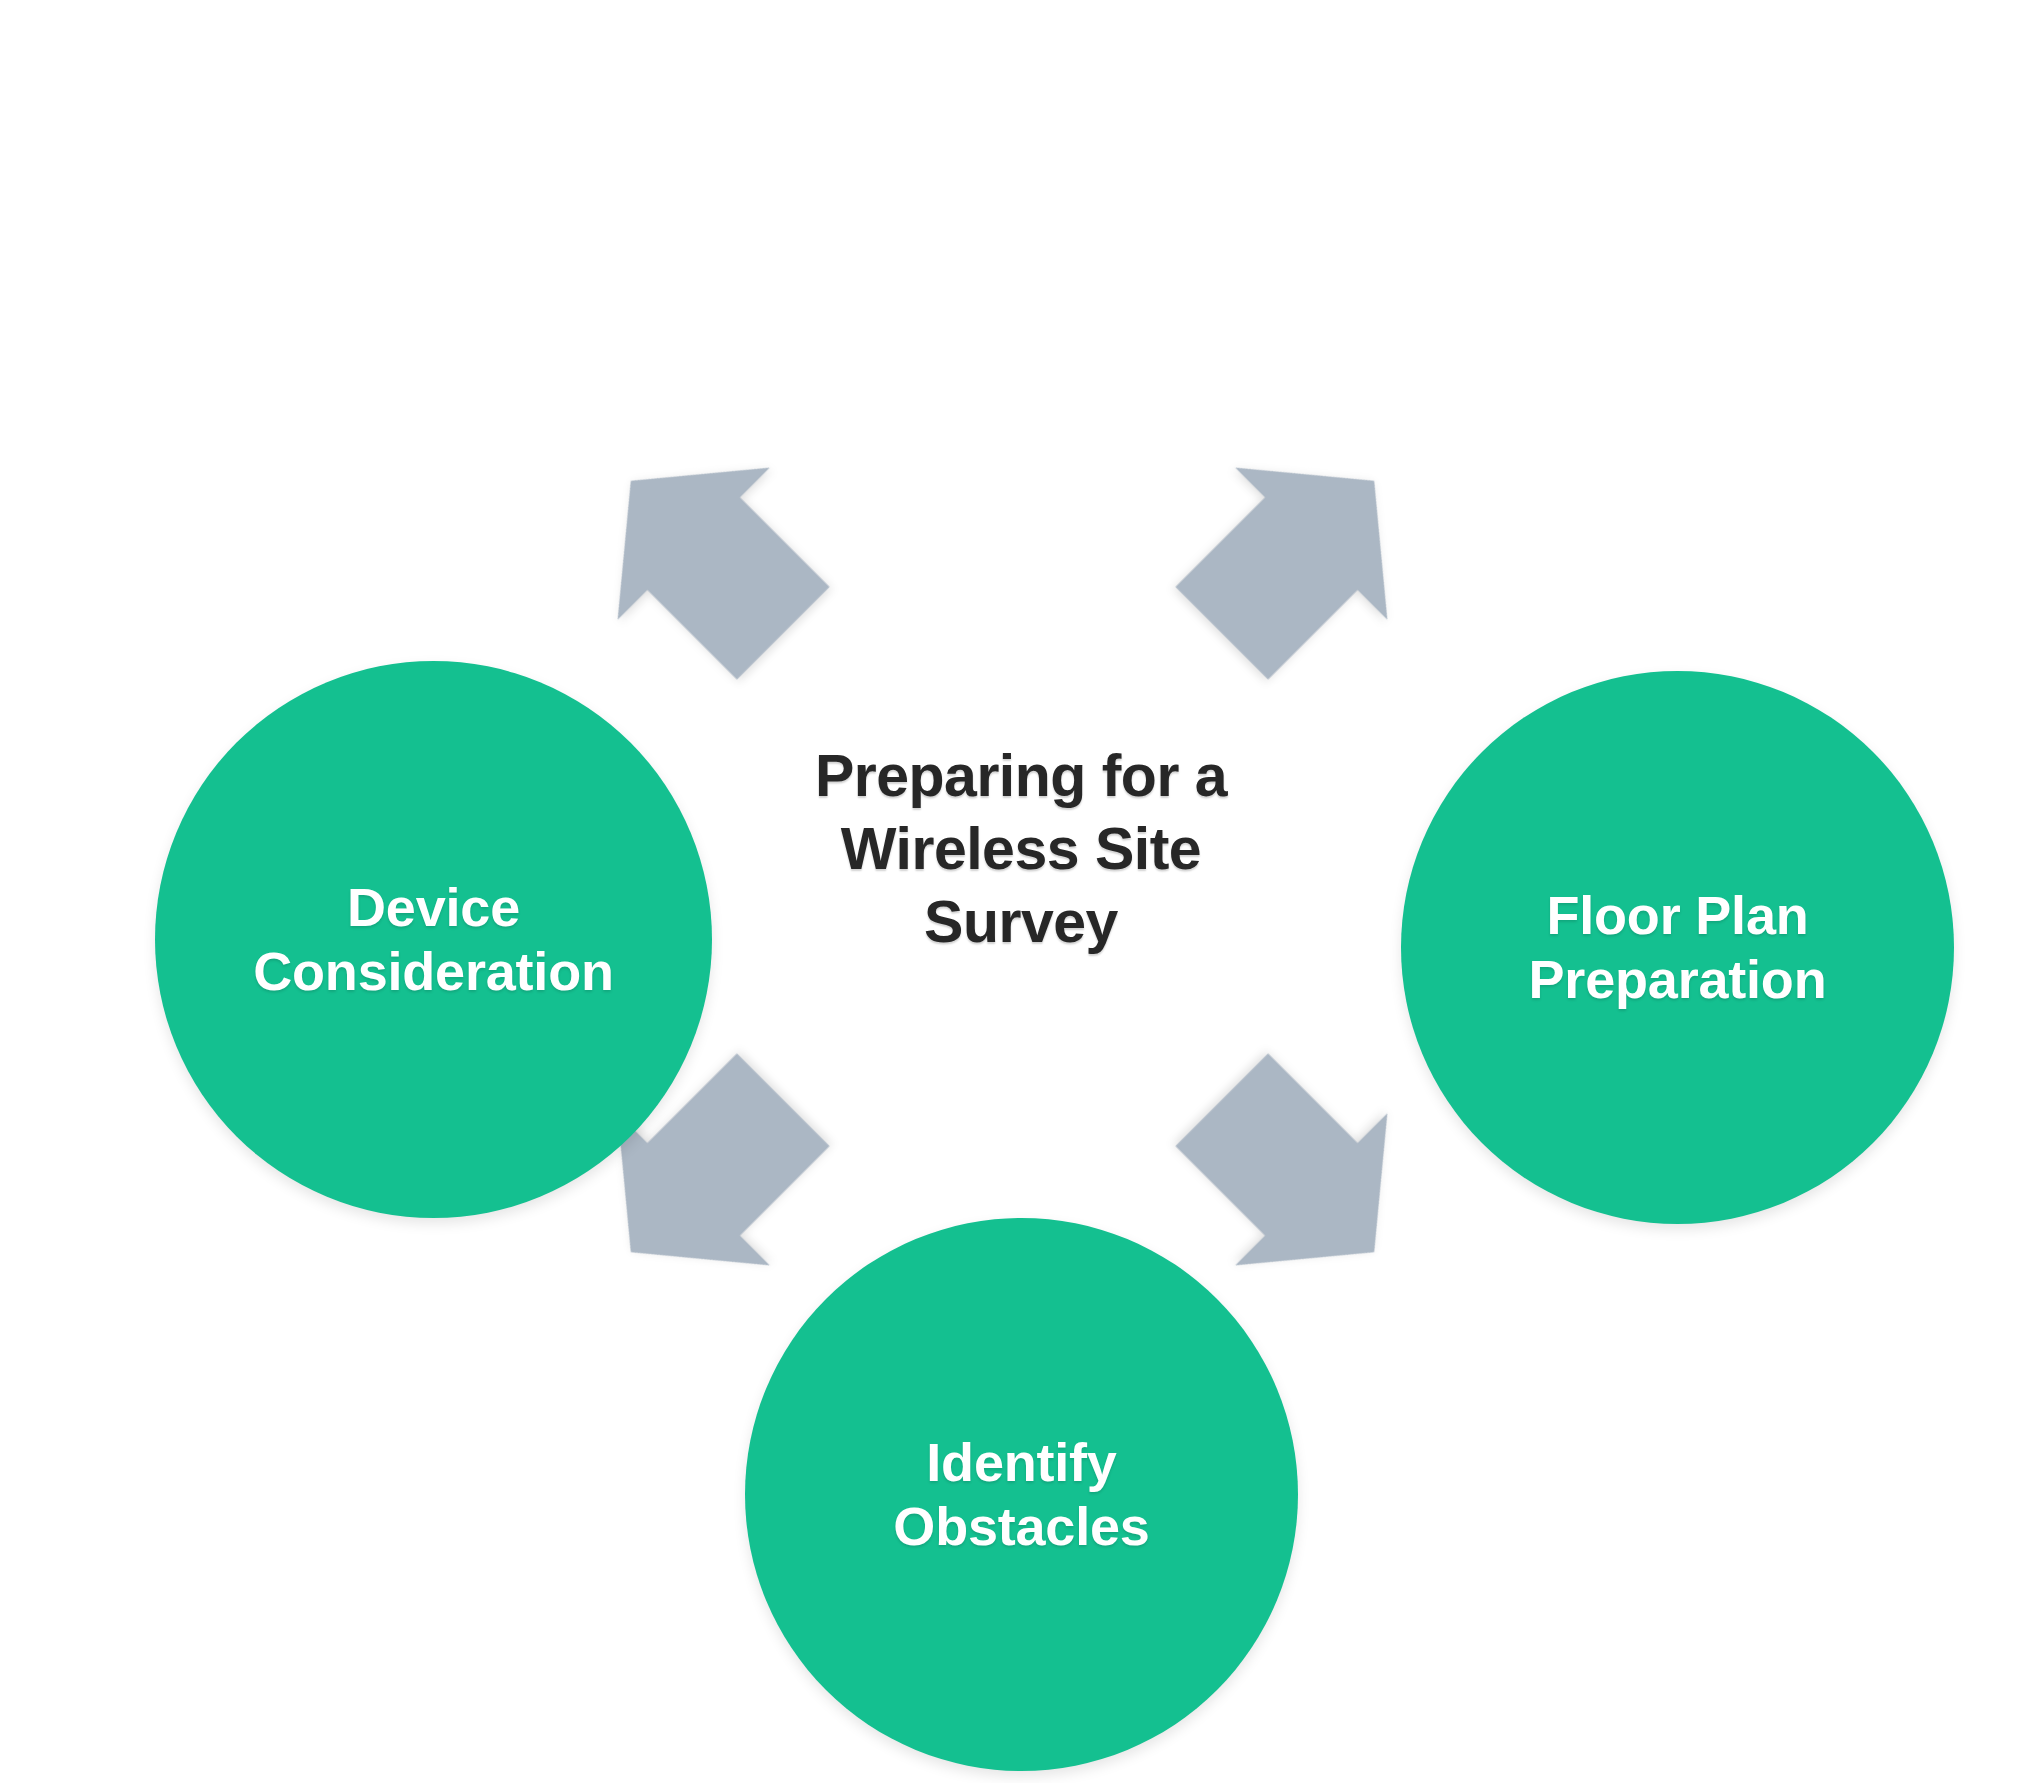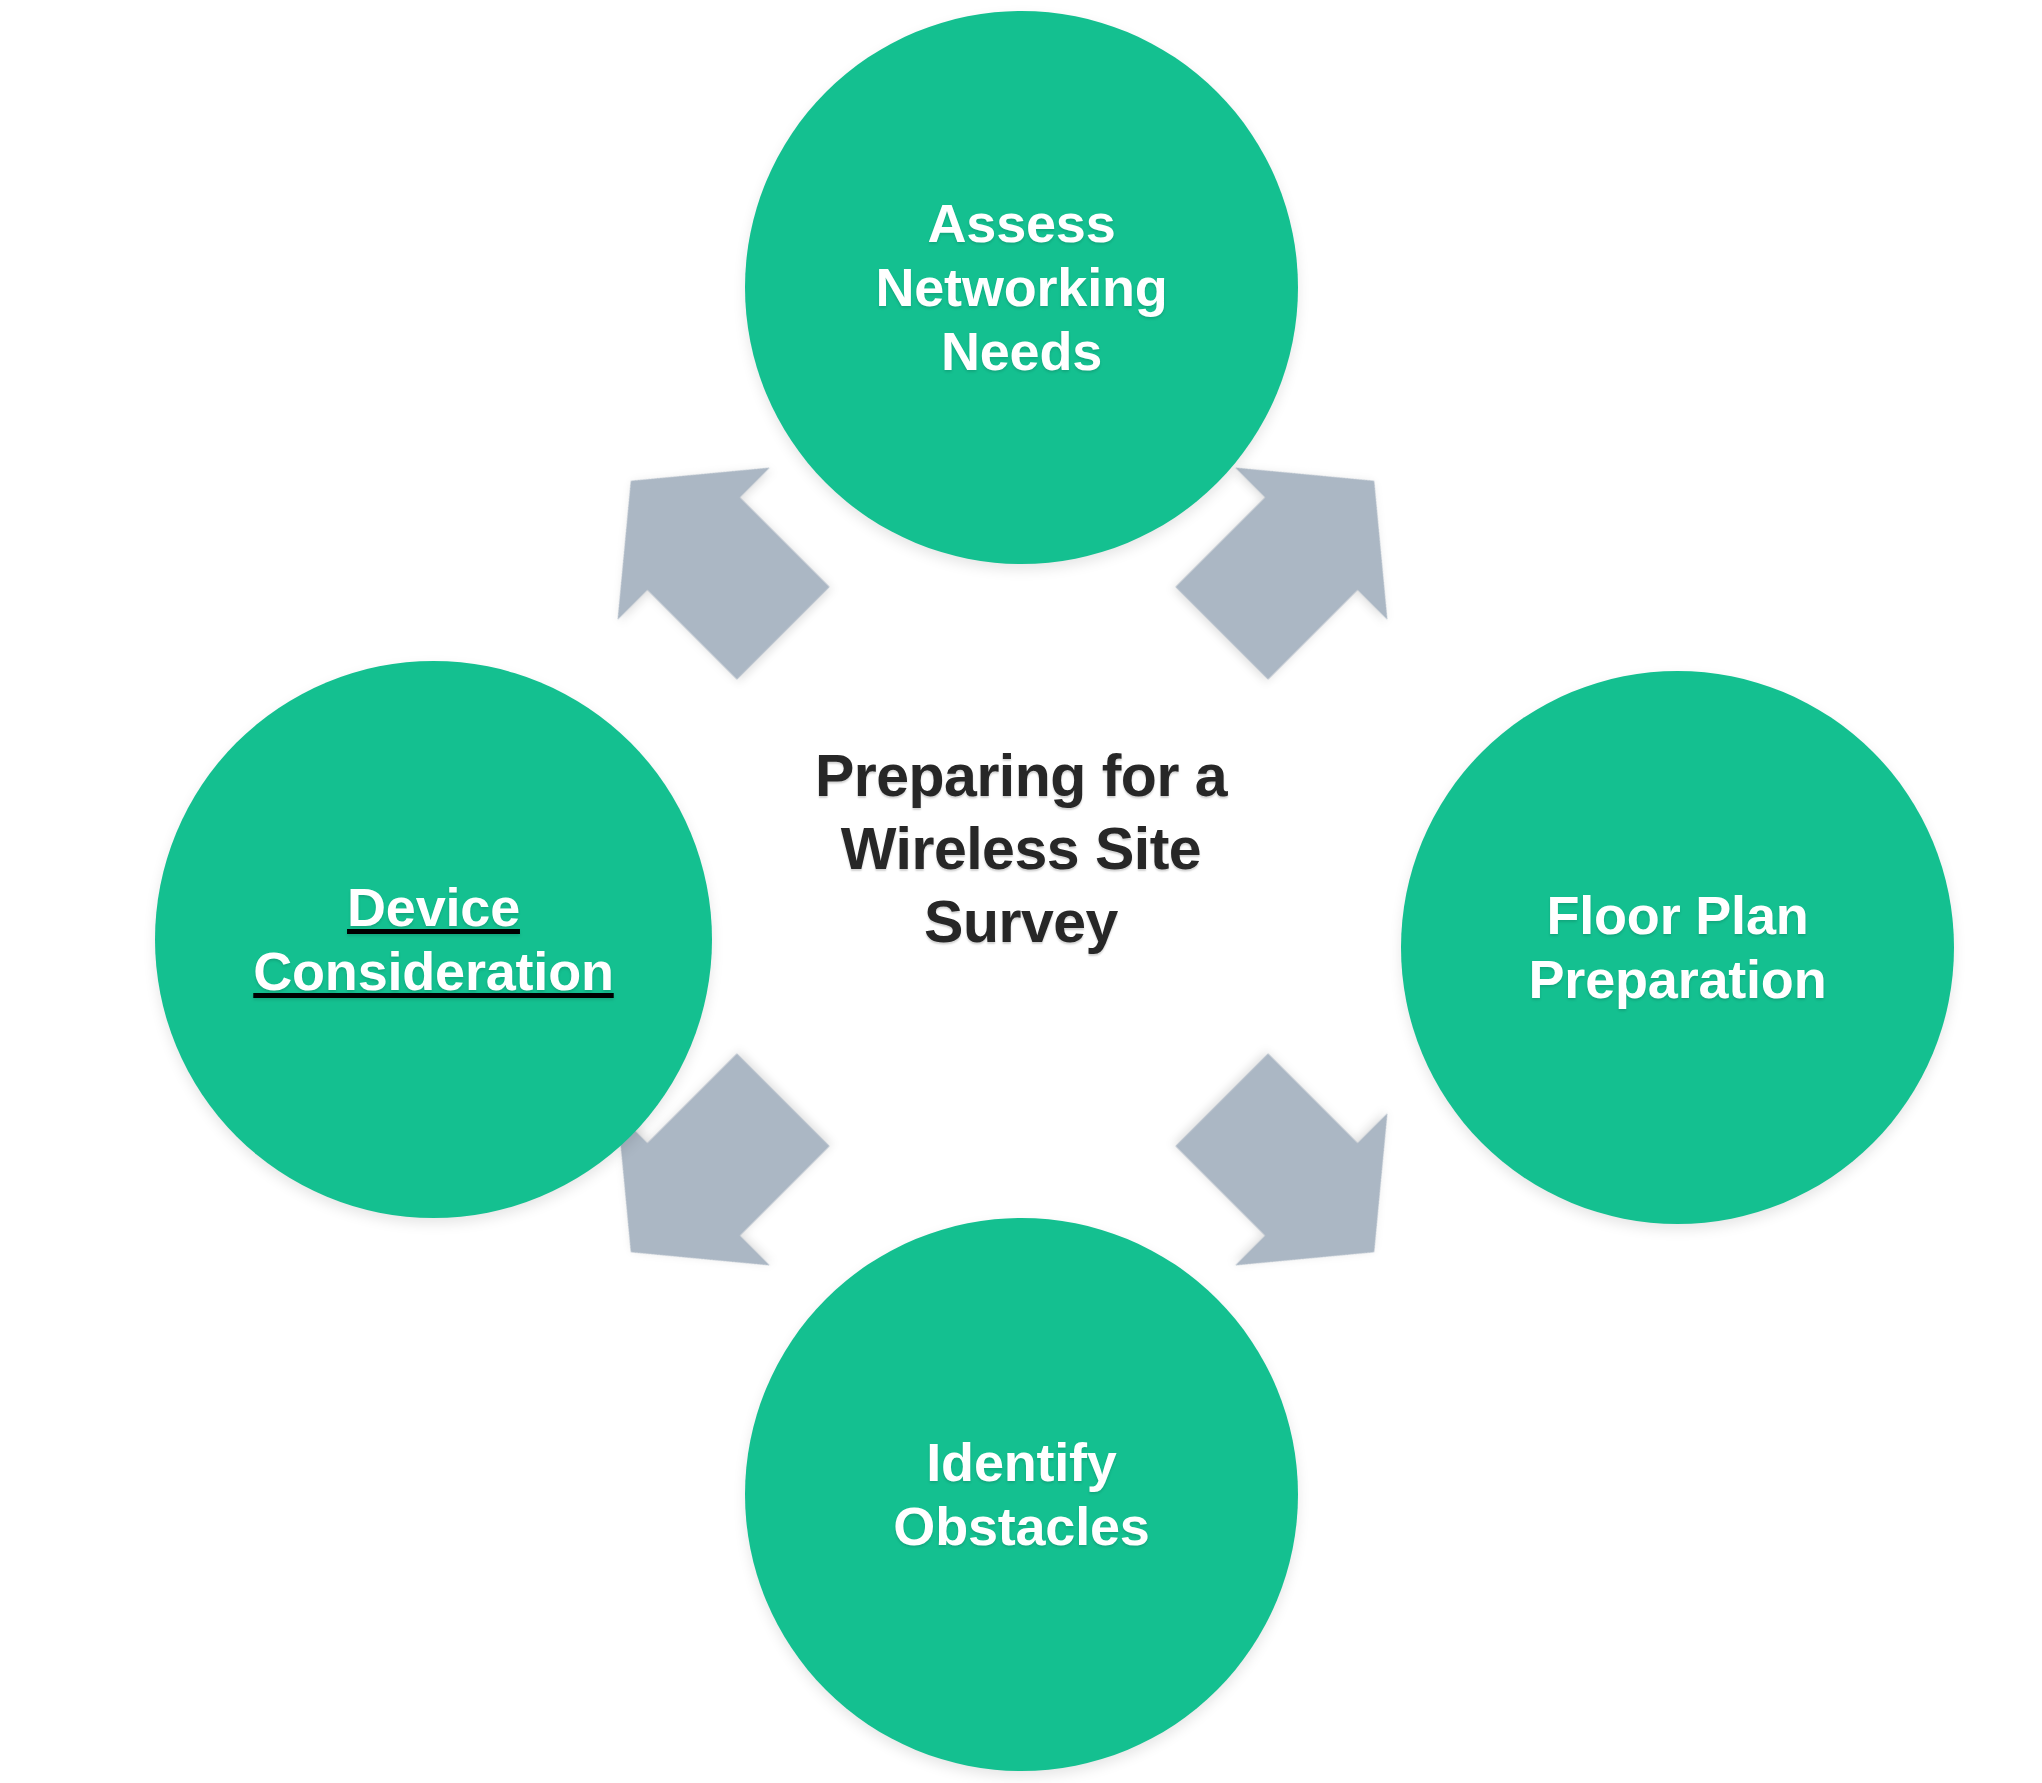--- a/index.html
+++ b/index.html
@@ -50,21 +50,21 @@
   #node-right .node-label { font-size: 54px; }
 
   #node-bottom {
     left: 745px;  top: 1218px;
     width: 553px; height: 553px;
   }
   #node-bottom .node-label { font-size: 54px; }
 
   #node-left {
     left: 155px;  top: 661px;
-    width: 557px; height: 557px; text-decoration: underline;
+    width: 557px; height: 557px;
   }
   #node-left .node-label { font-size: 54px; }
 
   
   #center-title {
     position: absolute;
     left: 712px;
     top: 740px;
     width: 618px;
     text-align: center;
@@ -118,25 +118,20 @@
   <div class="arrow" id="arrow-bottom-left-to-left">
     <svg viewBox="0 0 100 100" aria-hidden="true">
       <polygon points="50,4 96,42 78,42 78,96 22,96 22,42 4,42"></polygon>
     </svg>
   </div>
 
   <div id="center-title">Preparing for a
 Wireless Site
 Survey</div>
 
-  <div class="node" id="node-top">
-    <span class="node-label">Assess
-Networking
-Needs</span>
-  </div>
 
   <div class="node" id="node-bottom">
     <span class="node-label">Identify
 Obstacles</span>
   </div>
 
   <div class="node" id="node-right">
     <span class="node-label">Floor Plan
 Preparation</span>
   </div>

